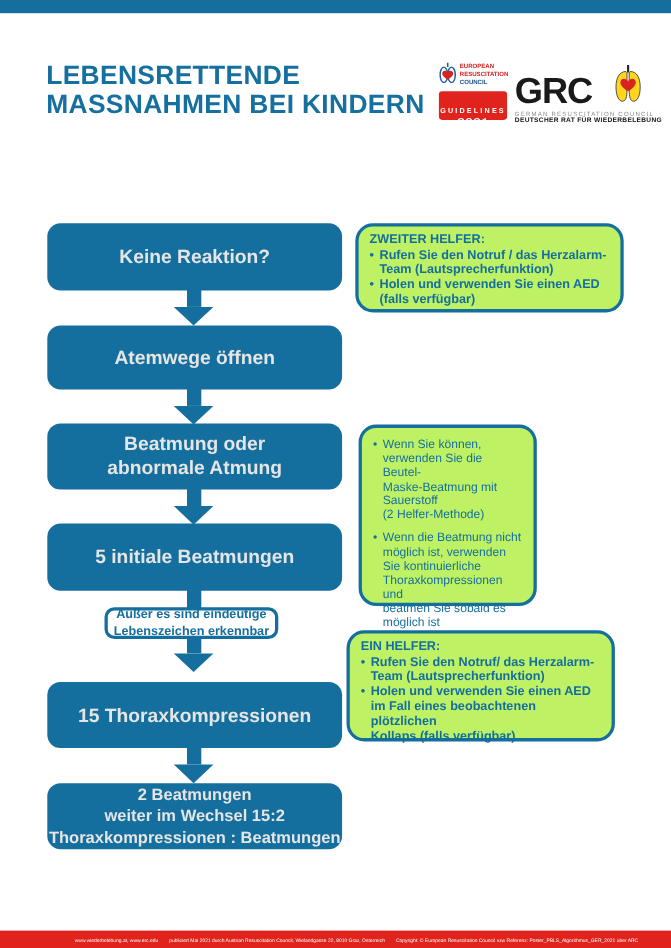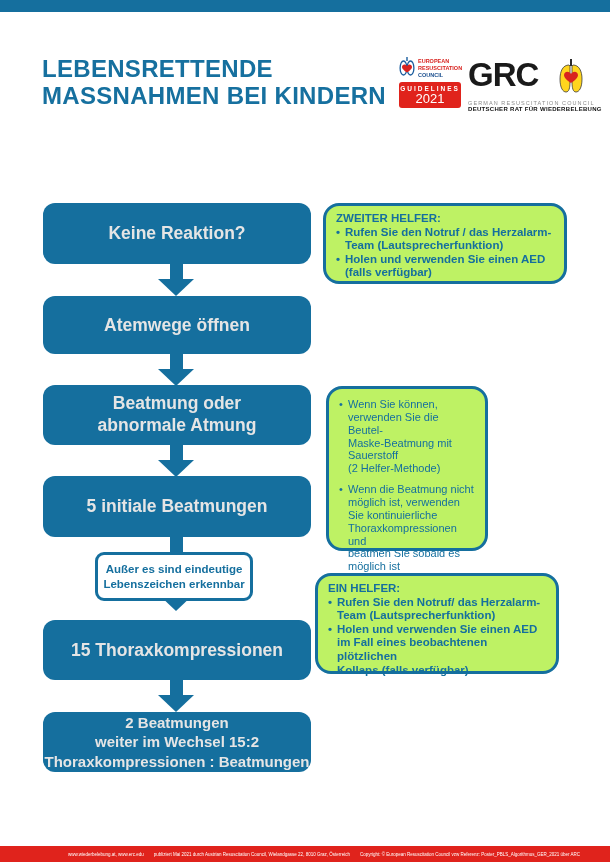--- a/index.html
+++ b/index.html
@@ -15,26 +15,26 @@
     font-size:24px;font-weight:bold;color:#16709f;
     line-height:1.13;letter-spacing:0.3px;white-space:pre-line;
   }
   .erc{position:absolute;left:399px;top:56px;width:66px;}
   .erc-top{display:flex;gap:3px;align-items:flex-start;}
   .erc-name{font-size:5.5px;font-weight:bold;line-height:1.3;margin-top:2px;}
   .erc-name .r{color:#d8231f;display:block;}
   .erc-name .b{color:#1b4f8e;display:block;}
   .gbadge{
     margin-top:2px;background:#e0231c;color:#fff;border-radius:3px;
-    width:62px;height:26px;text-align:center;box-sizing:border-box;padding-top:3px;
+    width:62px;height:26px;text-align:center;box-sizing:border-box;padding-top:15px;
   }
   .gbadge .g1{font-size:6.5px;font-weight:bold;letter-spacing:2px;display:block;}
   .gbadge .g2{font-size:13px;line-height:1.1;display:block;}
   .grc{position:absolute;left:468px;top:58px;width:120px;}
-  .grc-row{display:flex;align-items:flex-start;gap:20px;}
+  .grc-row{display:flex;align-items:flex-end;gap:20px;}
   .grc-abbrev{font-size:33px;font-weight:bold;color:#1a1a1a;line-height:1.0;letter-spacing:-1px;}
   .grc-sub1{font-size:5.5px;color:#8c8c8c;letter-spacing:1.1px;margin-top:2px;white-space:nowrap;}
   .grc-sub2{font-size:6px;color:#101010;font-weight:bold;letter-spacing:0.3px;white-space:nowrap;}
 
   
   .flow-heading{
     position:absolute;left:50px;top:177px;
     font-size:16px;font-weight:bold;color:#16709f;letter-spacing:0.2px;
   }
   .step{
@@ -52,21 +52,21 @@
   .arrow{position:absolute;left:158px;width:36px;z-index:1;}
   .arrow .stem{width:13px;margin:0 auto;background:#156f9e;}
   .arrow .head{width:0;height:0;border-left:18px solid transparent;border-right:18px solid transparent;border-top:17px solid #156f9e;}
   .a1{top:263px;} .a1 .stem{height:16px;}
   .a2{top:353px;} .a2 .stem{height:16px;}
   .a3{top:444px;} .a3 .stem{height:16px;}
   .a4{top:536px;} .a4 .stem{height:58px;}
   .a5{top:679px;} .a5 .stem{height:16px;}
 
   .callout{
-    position:absolute;left:95px;top:552px;width:158px;height:49px;z-index:3;
+    position:absolute;left:95px;top:552px;width:158px;height:29px;z-index:3;
     background:#fff;border:3px solid #156f9e;border-radius:9px;box-sizing:border-box;
     display:flex;align-items:center;justify-content:center;text-align:center;
     font-size:11.5px;font-weight:bold;color:#156f9e;line-height:1.25;white-space:pre-line;
   }
 
   
   .note{
     position:absolute;background:#bef264;border:3px solid #156f9e;border-radius:16px;
     box-sizing:border-box;color:#156f9e;padding:6px 10px;
   }

